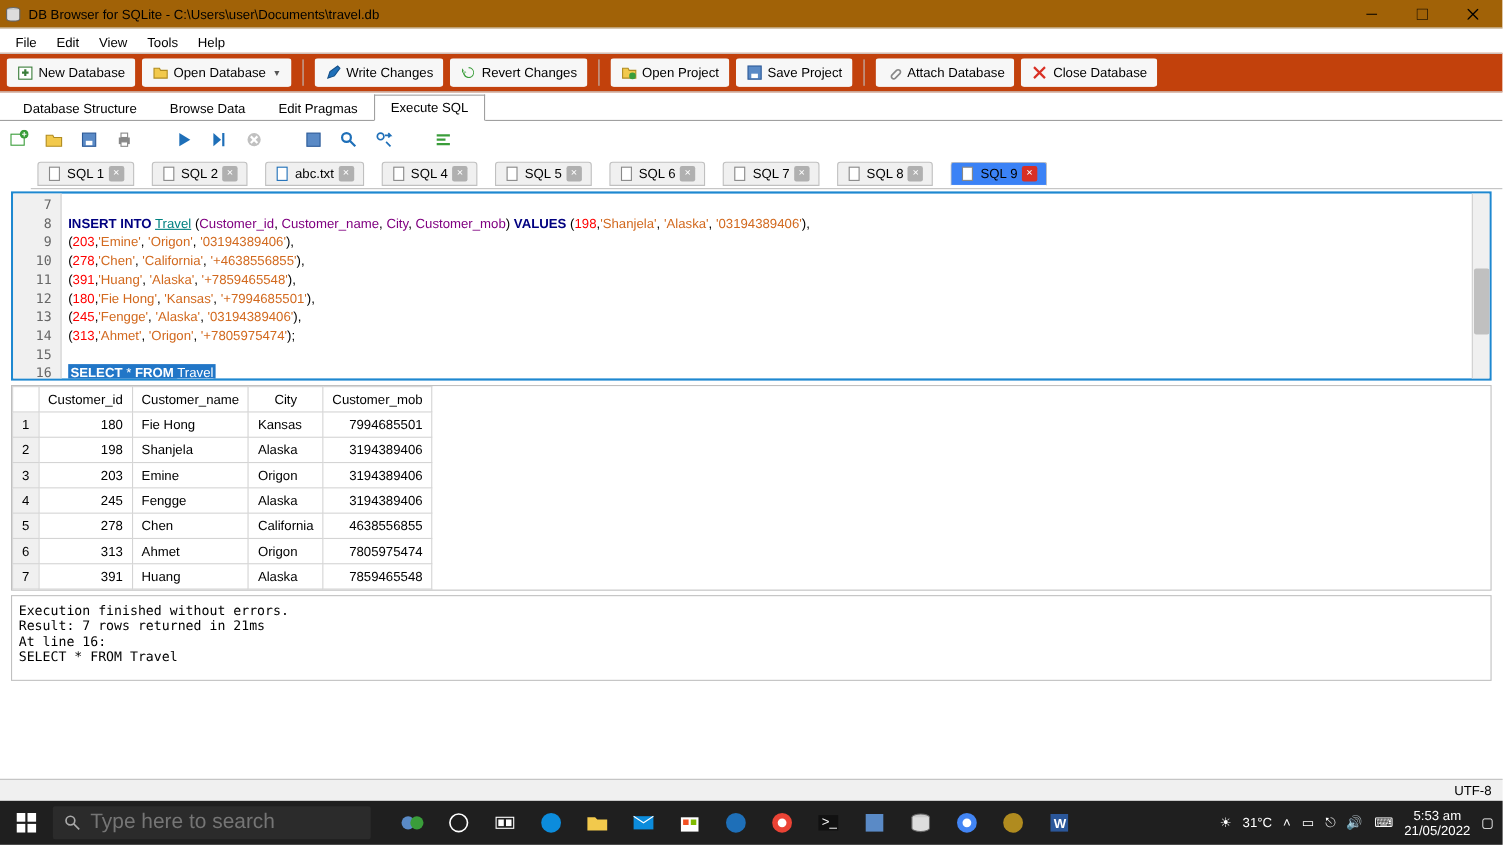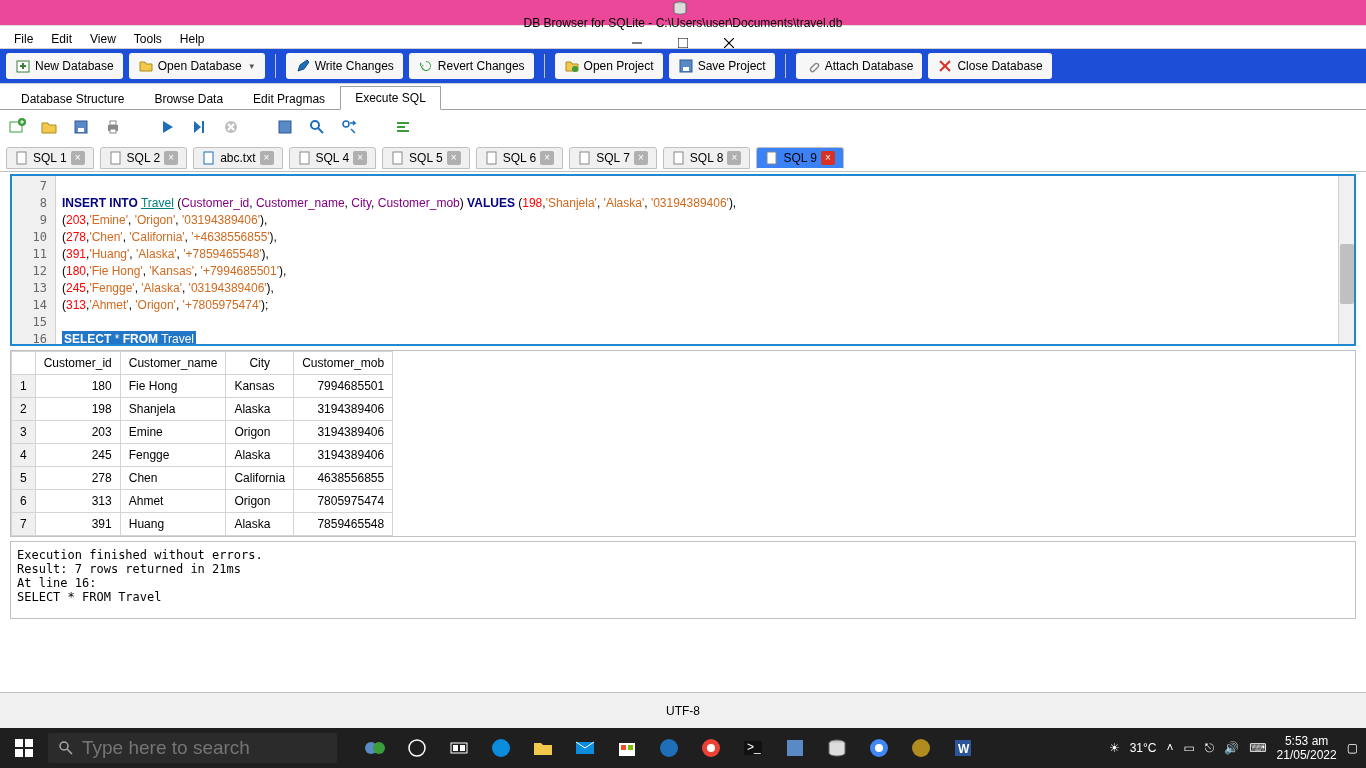--- a/index.html
+++ b/index.html
@@ -1,33 +1,33 @@
 <!DOCTYPE html>
 <html><head>
 <meta charset="utf-8">
 <style>
 * { box-sizing: border-box; margin: 0; padding: 0; font-family: "Segoe UI", Tahoma, sans-serif; font-size: 12px; }
 html, body { width: 1366px; height: 768px; overflow: hidden; background: #fff; }
-.titlebar { height: 26px; display: flex; align-items: center; padding: 0 4px; background: #ec4899; border-bottom: 1px solid #e0e0e0; flex-direction: column; }
+.titlebar { height: 26px; display: flex; align-items: center; padding: 0 4px; background: #a16207; border-bottom: 1px solid #e0e0e0; }
 .titlebar .app-icon { width: 16px; height: 16px; margin-right: 6px; }
 .titlebar .title { flex: 1; color: #000; }
 .win-controls { display: flex; gap: 0; }
 .win-btn { width: 46px; height: 26px; display: flex; align-items: center; justify-content: center; cursor: pointer; }
 .menubar { height: 22px; display: flex; align-items: flex-end; padding: 0 6px; gap: 2px; }
 .menubar .mitem { padding: 2px 8px; cursor: pointer; }
-.toolbar { height: 36px; display: flex; align-items: center; padding: 15px 6px; gap: 6px; border-top: 1px solid #d0d0d0; border-bottom: 1px solid #d0d0d0; background: #1d4ed8; }
+.toolbar { height: 36px; display: flex; align-items: center; padding: 15px 6px; gap: 6px; border-top: 1px solid #d0d0d0; border-bottom: 1px solid #d0d0d0; background: #c2410c; }
 .tbtn { display: flex; align-items: center; gap: 4px; padding: 4px 8px; border: 1px solid transparent; border-radius: 3px; cursor: pointer; background: #f7f7f7; }
 .tsep { width: 1px; height: 24px; background: #c0c0c0; margin: 0 4px; }
 .dropdown-arrow { font-size: 8px; margin-left: 2px; color: #555; }
 .main-tabs { height: 26px; display: flex; align-items: flex-end; border-bottom: 1px solid #a0a0a0; padding-left: 6px; }
 .mtab { padding: 4px 14px; border: 1px solid transparent; border-bottom: none; cursor: pointer; position: relative; top: 1px; }
 .mtab.active { background: #fff; border-color: #a0a0a0; border-bottom: 1px solid #fff; }
 .sql-toolbar { height: 34px; display: flex; align-items: center; padding: 4px 6px; gap: 10px; }
 .icon-btn { width: 22px; height: 22px; display: flex; align-items: center; justify-content: center; cursor: pointer; border-radius: 2px; }
-.sql-tabs { height: 28px; display: flex; align-items: center; padding: 0 6px; gap: 6px; border-bottom: 1px solid #c0c0c0; }
+.sql-tabs { height: 28px; display: flex; align-items: center; padding: 0 6px; gap: 16px; border-bottom: 1px solid #c0c0c0; margin-left: 28px; }
 .stab { display: flex; align-items: center; gap: 4px; padding: 3px 8px; border: 1px solid #c0c0c0; border-radius: 3px 3px 0 0; cursor: pointer; background: #f0f0f0; }
 .stab.active { background: #3b82f6; border-bottom-color: #fff; }
 .stab .close { width: 14px; height: 14px; background: #b0b0b0; color: #fff; border-radius: 2px; display: flex; align-items: center; justify-content: center; font-size: 10px; }
 .stab.active .close.red { background: #d93025; }
 .editor-wrap { border: 2px solid #1e88d0; margin: 2px 10px 4px 10px; height: 172px; position: relative; display: flex; }
 .gutter { width: 44px; background: #f0f0f0; border-right: 1px solid #d0d0d0; padding-top: 2px; text-align: right; }
 .gutter div { padding: 0 8px; font-family: Consolas, monospace; font-size: 12px; color: #666; line-height: 17px; }
 .code { flex: 1; padding: 2px 6px; font-family: Consolas, monospace; font-size: 12px; line-height: 17px; white-space: pre; overflow: hidden; position: relative; }
 .scrollbar-v { width: 16px; background: #f0f0f0; border-left: 1px solid #d0d0d0; position: relative; }
 .scroll-thumb { position: absolute; width: 14px; left: 1px; top: 68px; height: 60px; background: #c0c0c0; border-radius: 2px; }
@@ -38,21 +38,21 @@
 .str { color: #d2691e; }
 .sel-line { background: #2176c7; color: #fff; display: inline-block; padding: 0 2px; }
 .sel-line .kw, .sel-line .id { color: #fff; }
 .results { margin: 0 10px 4px 10px; border: 1px solid #c0c0c0; }
 .results table { border-collapse: collapse; }
 .results th, .results td { border: 1px solid #d4d4d4; padding: 4px 8px; text-align: left; font-size: 12px; }
 .results th { background: #fff; font-weight: normal; text-align: center; }
 .results td.num-cell { text-align: right; }
 .row-header { background: #f0f0f0; text-align: center; width: 22px; }
 .log { margin: 0 10px 4px 10px; border: 1px solid #c0c0c0; height: 78px; padding: 6px; font-family: Consolas, monospace; font-size: 12px; white-space: pre; }
-.statusbar { position: absolute; bottom: 40px; left: 0; right: 0; height: 36px; background: #f0f0f0; border-top: 1px solid #c0c0c0; display: flex; justify-content: center; align-items: center; padding: 0 10px; font-size: 11px; }
+.statusbar { position: absolute; bottom: 40px; left: 0; right: 0; height: 20px; background: #f0f0f0; border-top: 1px solid #c0c0c0; display: flex; justify-content: flex-end; align-items: center; padding: 0 10px; font-size: 11px; }
 .taskbar { position: absolute; bottom: 0; left: 0; right: 0; height: 40px; background: #1f1f1f; display: flex; align-items: center; color: #fff; }
 .start-btn { width: 48px; height: 40px; display: flex; align-items: center; justify-content: center; cursor: pointer; }
 .search-box { flex: 0 0 240px; height: 30px; background: #2b2b2b; border-radius: 2px; display: flex; align-items: center; padding: 0 10px; gap: 8px; margin-right: 8px; }
 .search-box input { background: transparent; border: none; color: #aaa; outline: none; flex: 1; font-size: 19px; }
 .task-icons { display: flex; align-items: center; gap: 2px; flex: 1; padding-left: 10px; }
 .ticon { width: 40px; height: 40px; display: flex; align-items: center; justify-content: center; cursor: pointer; }
 .tray { display: flex; align-items: center; gap: 10px; padding: 0 8px; font-size: 11px; }
 .tray .clock { text-align: center; line-height: 14px; }
 svg { display: block; }
 </style>

